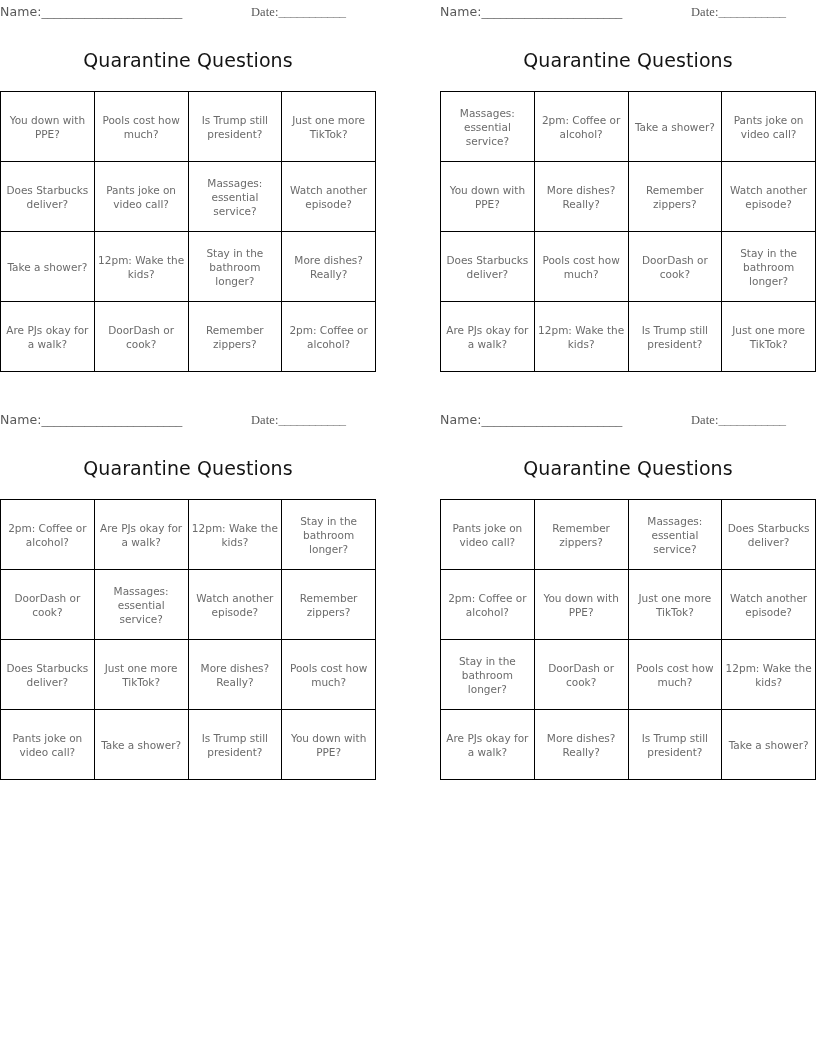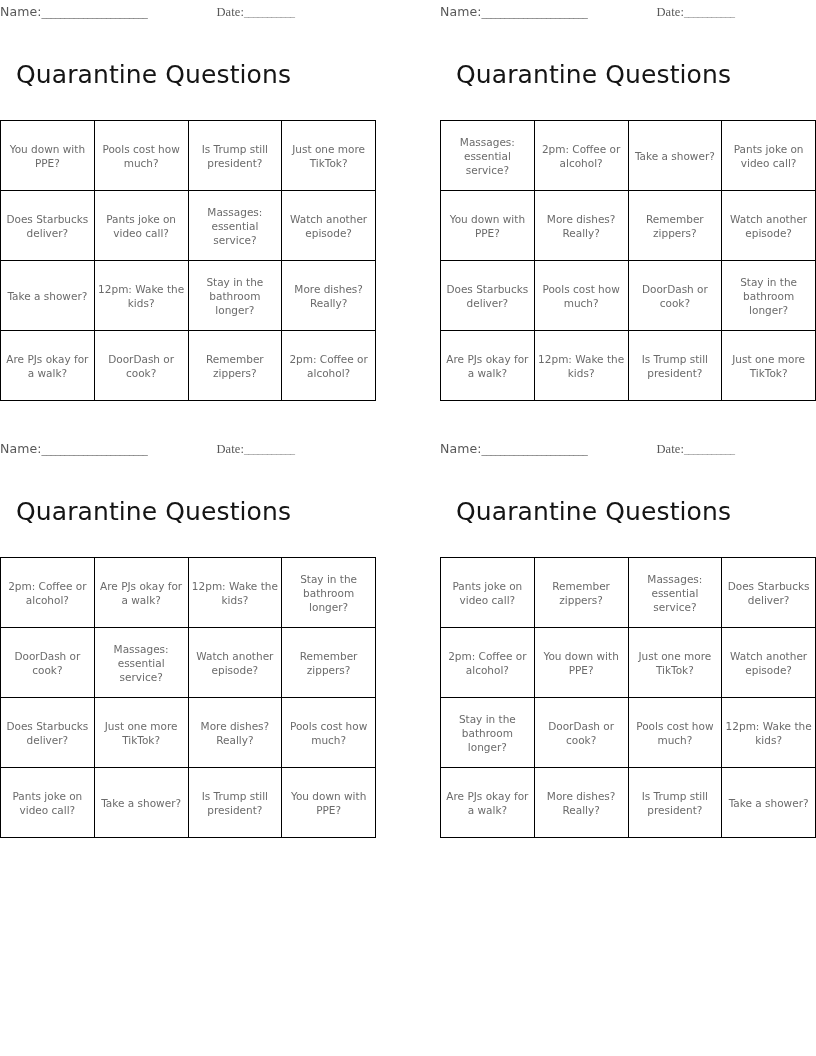--- a/index.html
+++ b/index.html
@@ -45,35 +45,36 @@
     color: #585858;
     white-space: nowrap;
     letter-spacing: 0.1px;
     height: 18px;
     overflow: hidden;
   }
   .namedate .lbl { color: #585858; }
   .namedate .rule {
     color: #7a7a7a;
     letter-spacing: -0.4px;
-    font-size: 10px;
+    font-size: 13px;
   }
   .namedate .gapfill {
     display: inline-block;
     width: 69px;
   }
   .namedate .name-group { display: inline-block; }
   .namedate .date-group { display: inline-block; font-family: Liberation Serif, serif; }
 
   
   .card-title {
-    font-size: 25px;
+    text-align: center;
+    font-size: 19px;
     color: #141414;
     font-weight: normal;
-    margin: 16px;
+    margin: 5px;
     padding: 22px 0 15px 0;
     letter-spacing: 0.1px;
   }
 
   
   table.bingo {
     border-collapse: collapse;
     width: 376px;
     table-layout: fixed;
   }

